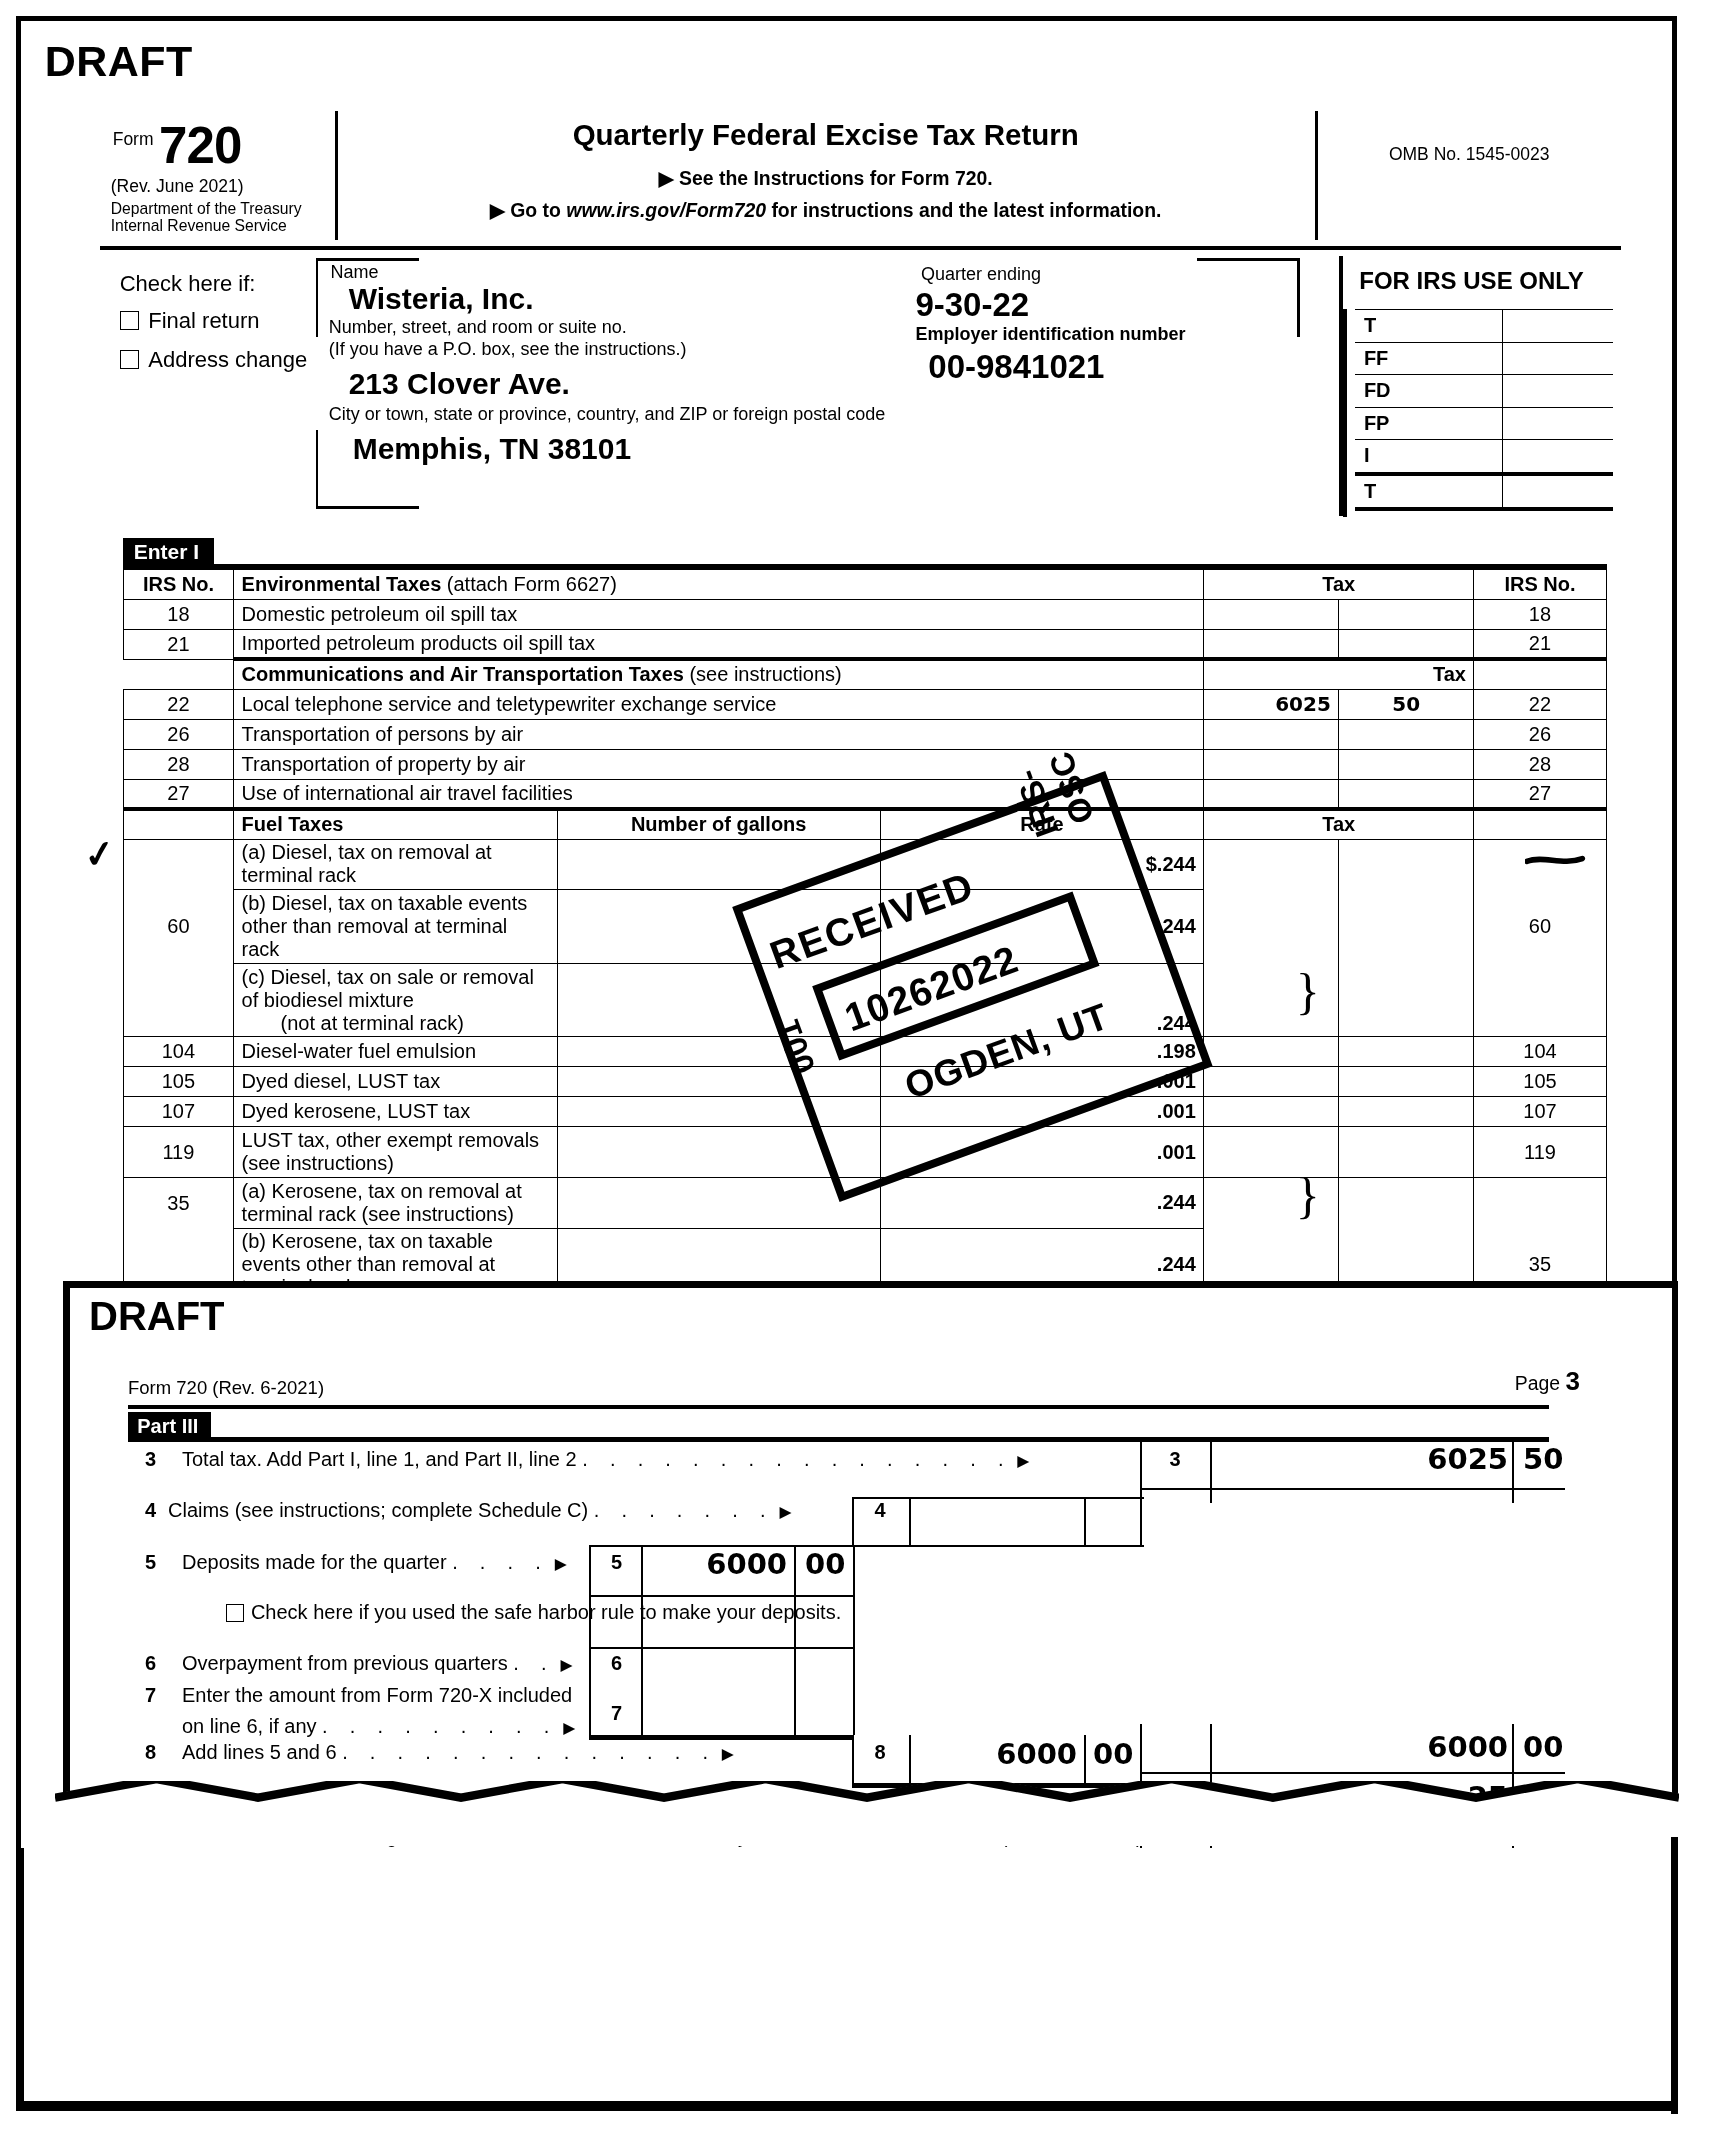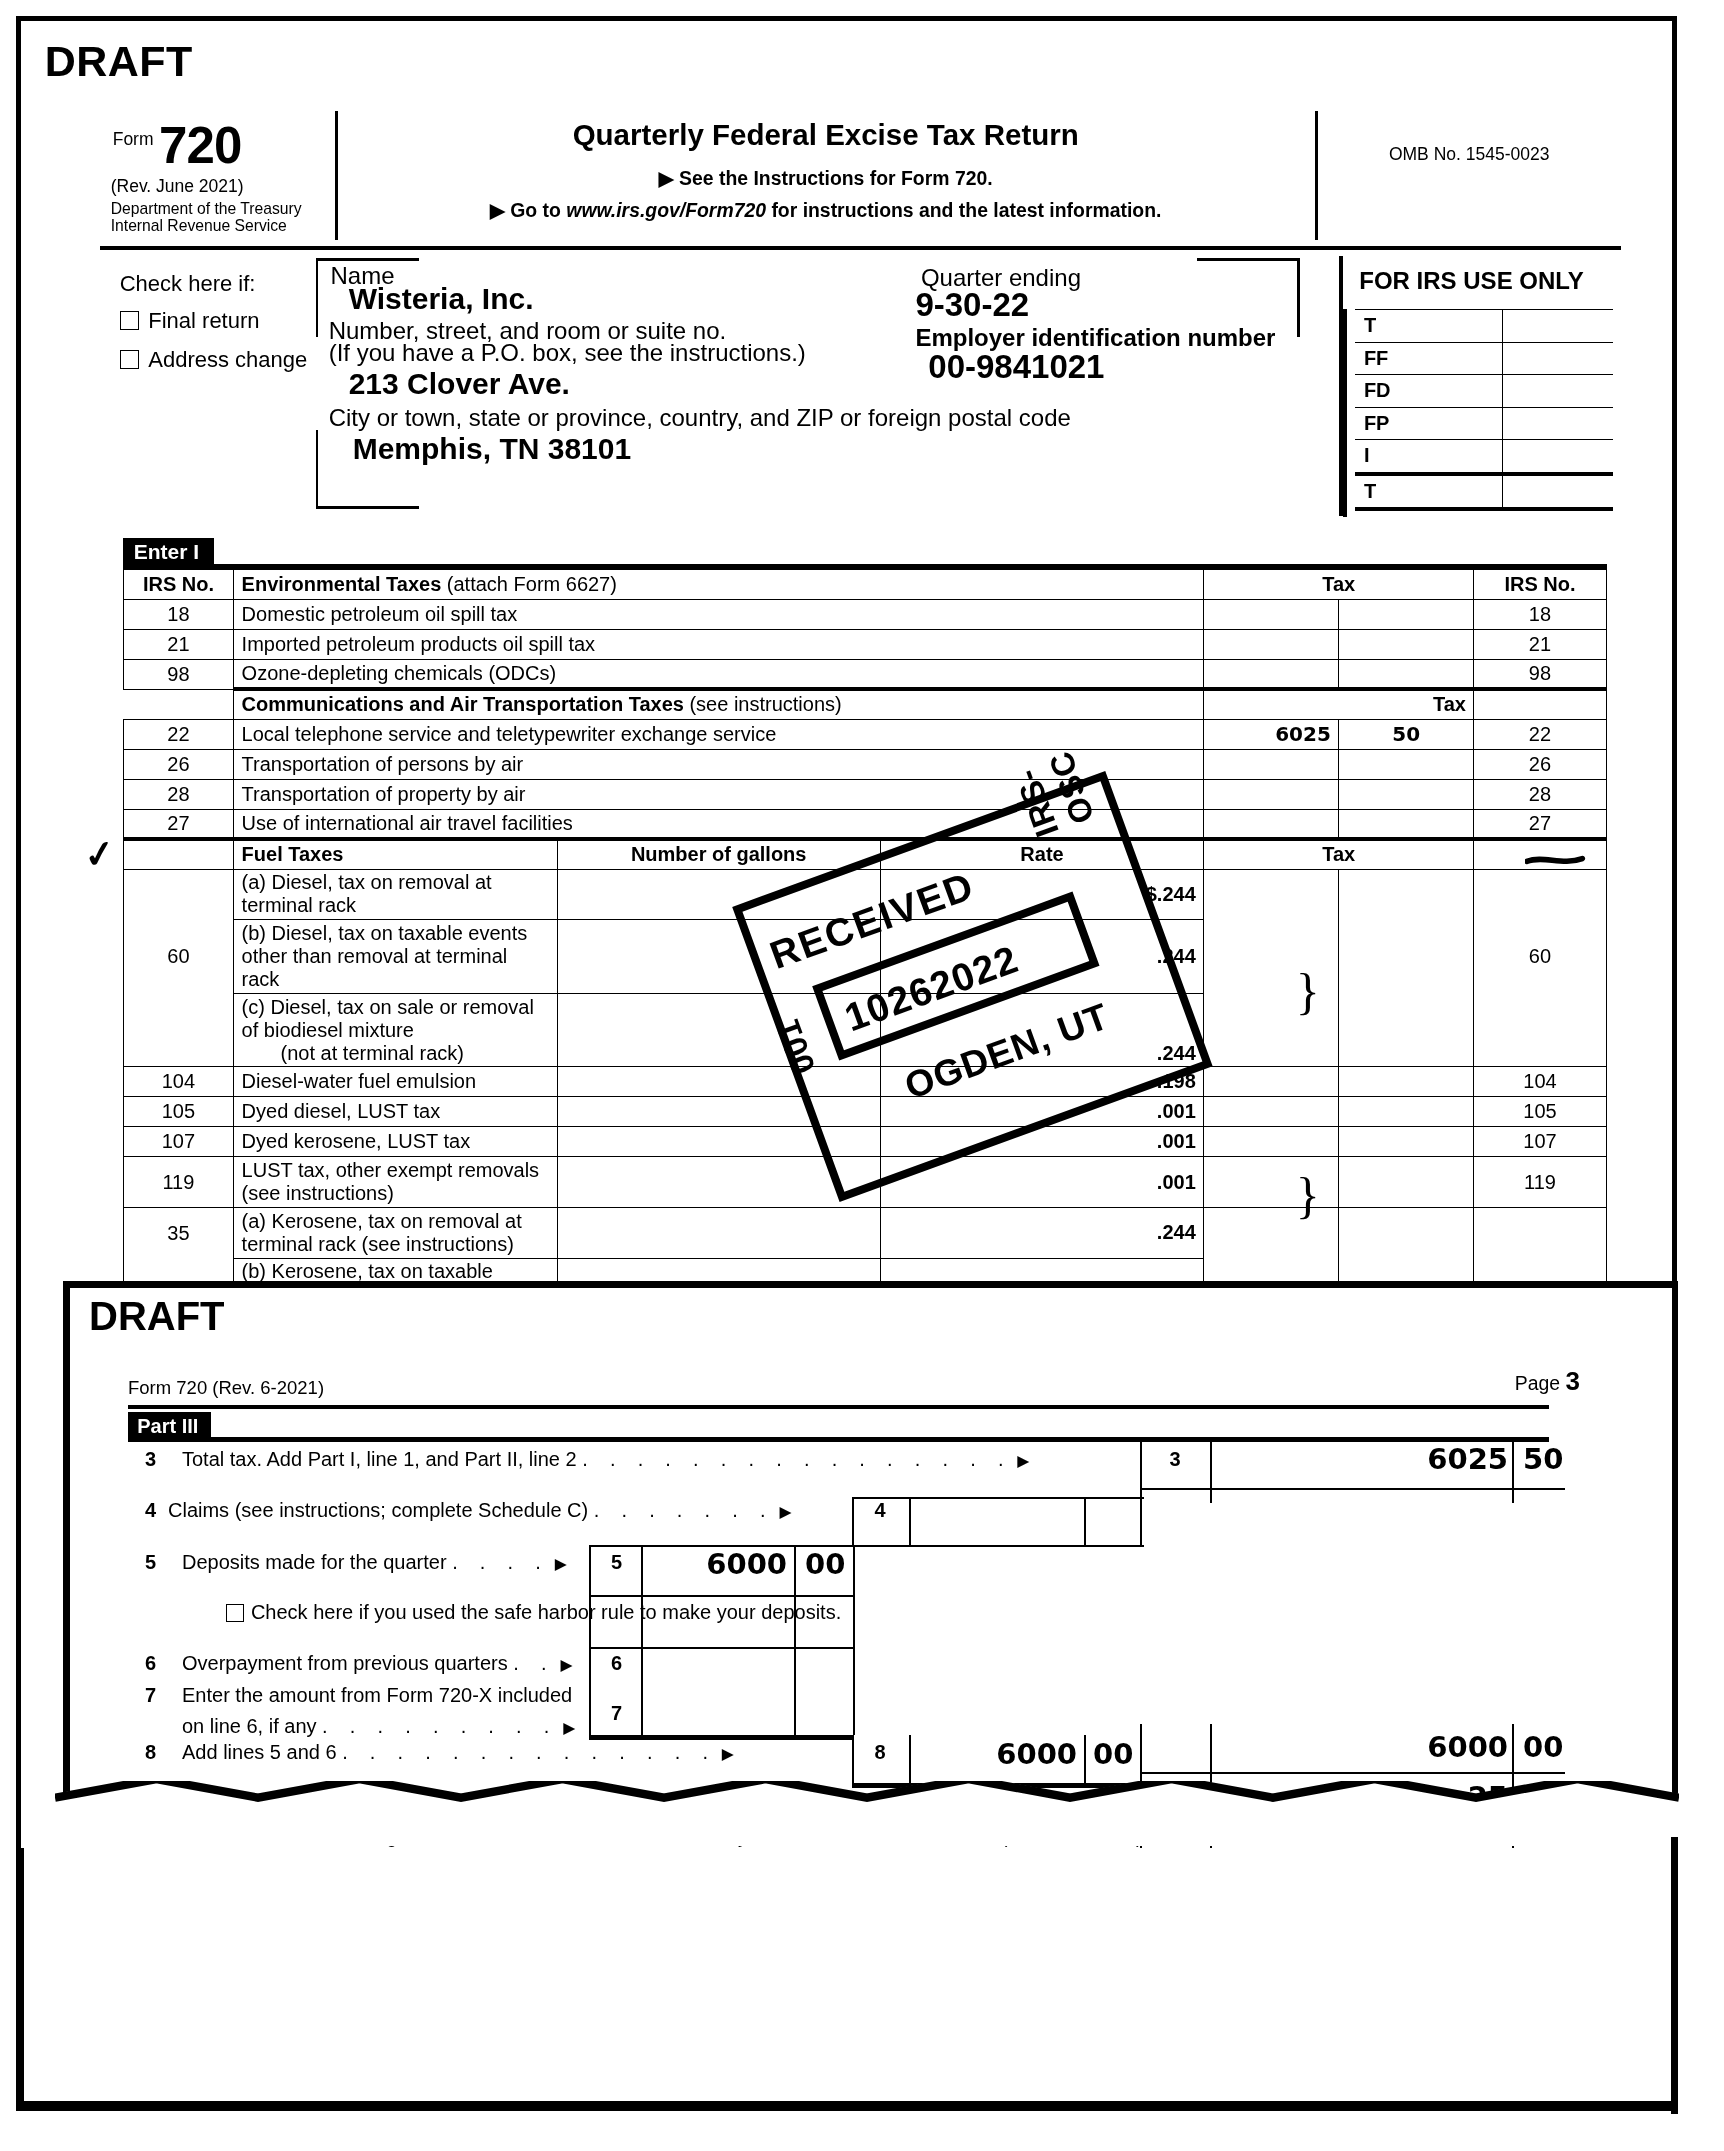--- a/index.html
+++ b/index.html
@@ -40,21 +40,21 @@
   .checkhere{position:absolute;left:20px;top:20px;font-size:22px;}
   .chkrow{position:absolute;font-size:22px;white-space:nowrap;}
   .chkbox{display:inline-block;width:19.4px;height:19.4px;border:1.8px solid #000;
           vertical-align:-2.8px;margin-right:9.2px;box-sizing:border-box;}
 
   .namebox{position:absolute;left:216px;top:7.4px;width:738px;height:251px;}
   .nbcorner-tl{position:absolute;left:0;top:0;width:103px;height:2.8px;background:#000;}
   .nbcorner-l{position:absolute;left:0;top:0;width:2.8px;height:79px;background:#000;}
   .nbcorner-bl{position:absolute;left:0;bottom:0;width:103px;height:2.8px;background:#000;}
   .nbcorner-l2{position:absolute;left:0;bottom:0;width:2.8px;height:79px;background:#000;}
-  .smalllbl{position:absolute;font-size:24px;white-space:nowrap;}
+  .smalllbl{position:absolute;font-size:18px;white-space:nowrap;}
   .bigval{position:absolute;font-size:30px;font-weight:bold;white-space:nowrap;}
 
   .qtrbox{position:absolute;left:812px;top:7.4px;width:388px;height:175px;}
   .qbcorner-tr{position:absolute;right:0;top:0;width:103px;height:2.8px;background:#000;}
   .qbcorner-r{position:absolute;right:0;top:0;width:2.8px;height:79px;background:#000;}
 
   .irsuse{position:absolute;left:1239px;top:5.5px;width:277px;height:260px;
           border-left:4.6px solid #000;box-sizing:border-box;}
   .irsuse-title{position:absolute;left:16.6px;top:11px;font-size:24px;font-weight:bold;white-space:nowrap;}
   .irstable{position:absolute;left:12px;top:53px;width:258px;border-collapse:collapse;}
@@ -273,27 +273,20 @@
         <td class="c-cents"></td>
         <td class="c-irs2">18</td>
       </tr>
       <tr>
         <td class="c-irs">21</td>
         <td class="c-desc" colspan="3">Imported petroleum products oil spill tax</td>
         <td class="c-tax"></td>
         <td class="c-cents"></td>
         <td class="c-irs2">21</td>
       </tr>
-      <tr>
-        <td class="c-irs">98</td>
-        <td class="c-desc" colspan="3">Ozone-depleting chemicals (ODCs)</td>
-        <td class="c-tax"></td>
-        <td class="c-cents"></td>
-        <td class="c-irs2">98</td>
-      </tr>
 
       <tr class="thick">
         <td class="c-irs nobord" style="border-top:4.6px solid #000;"></td>
         <td class="c-desc" colspan="3">
           <span class="bold">Communications and Air Transportation Taxes</span><span style="font-weight:normal"> (see instructions)</span>
         </td>
         <td class="c-tax cap" colspan="2">Tax</td>
         <td class="c-irs2"></td>
       </tr>
       <tr>

